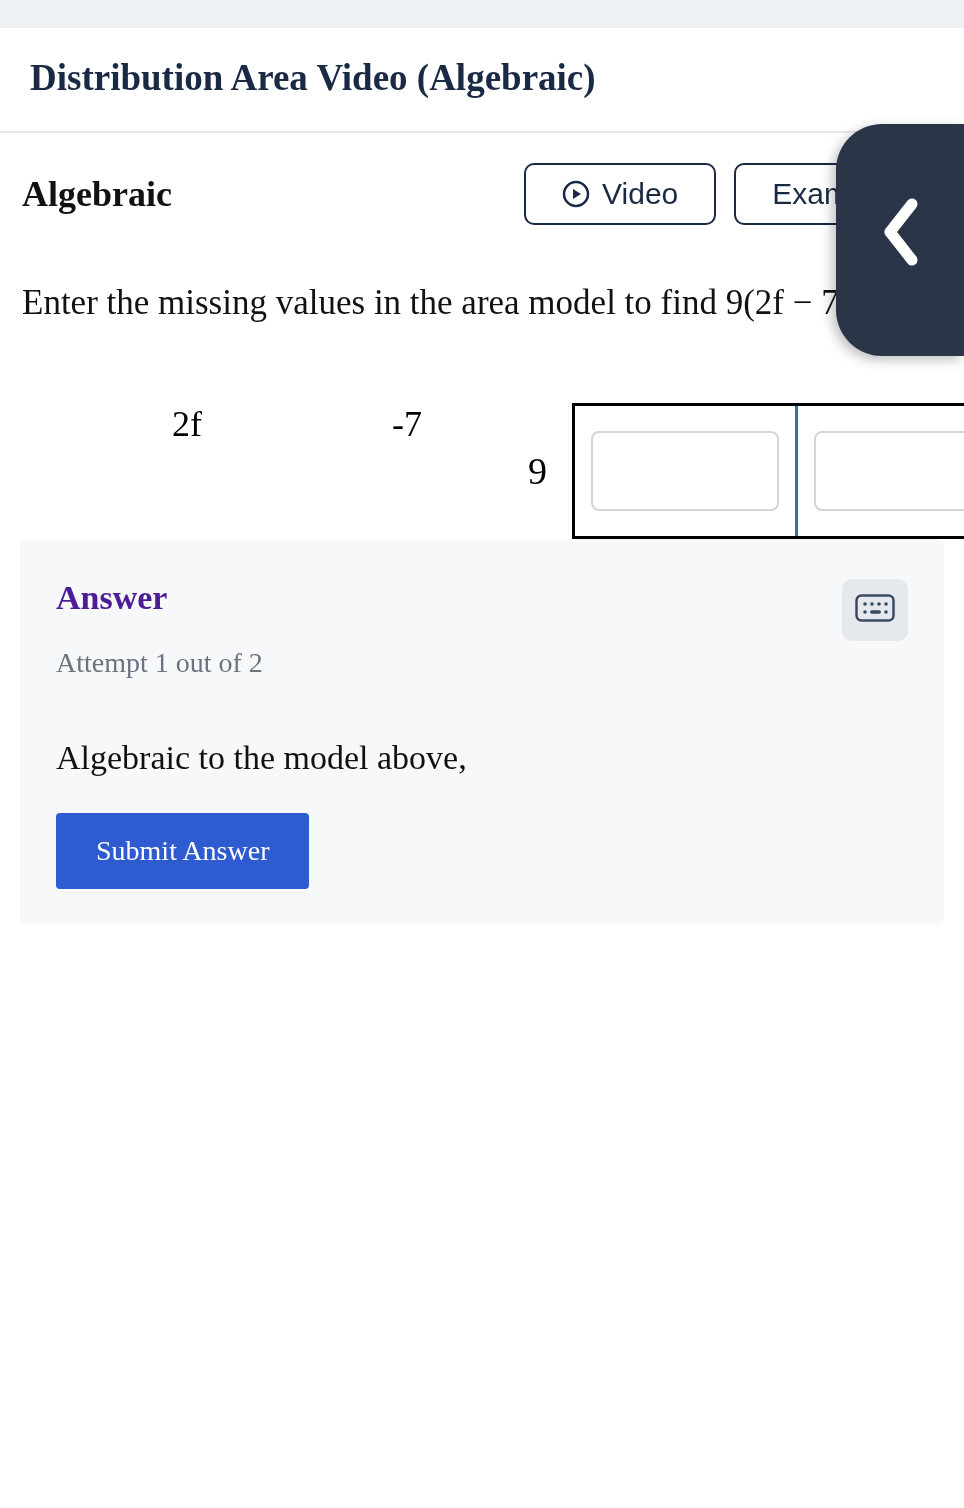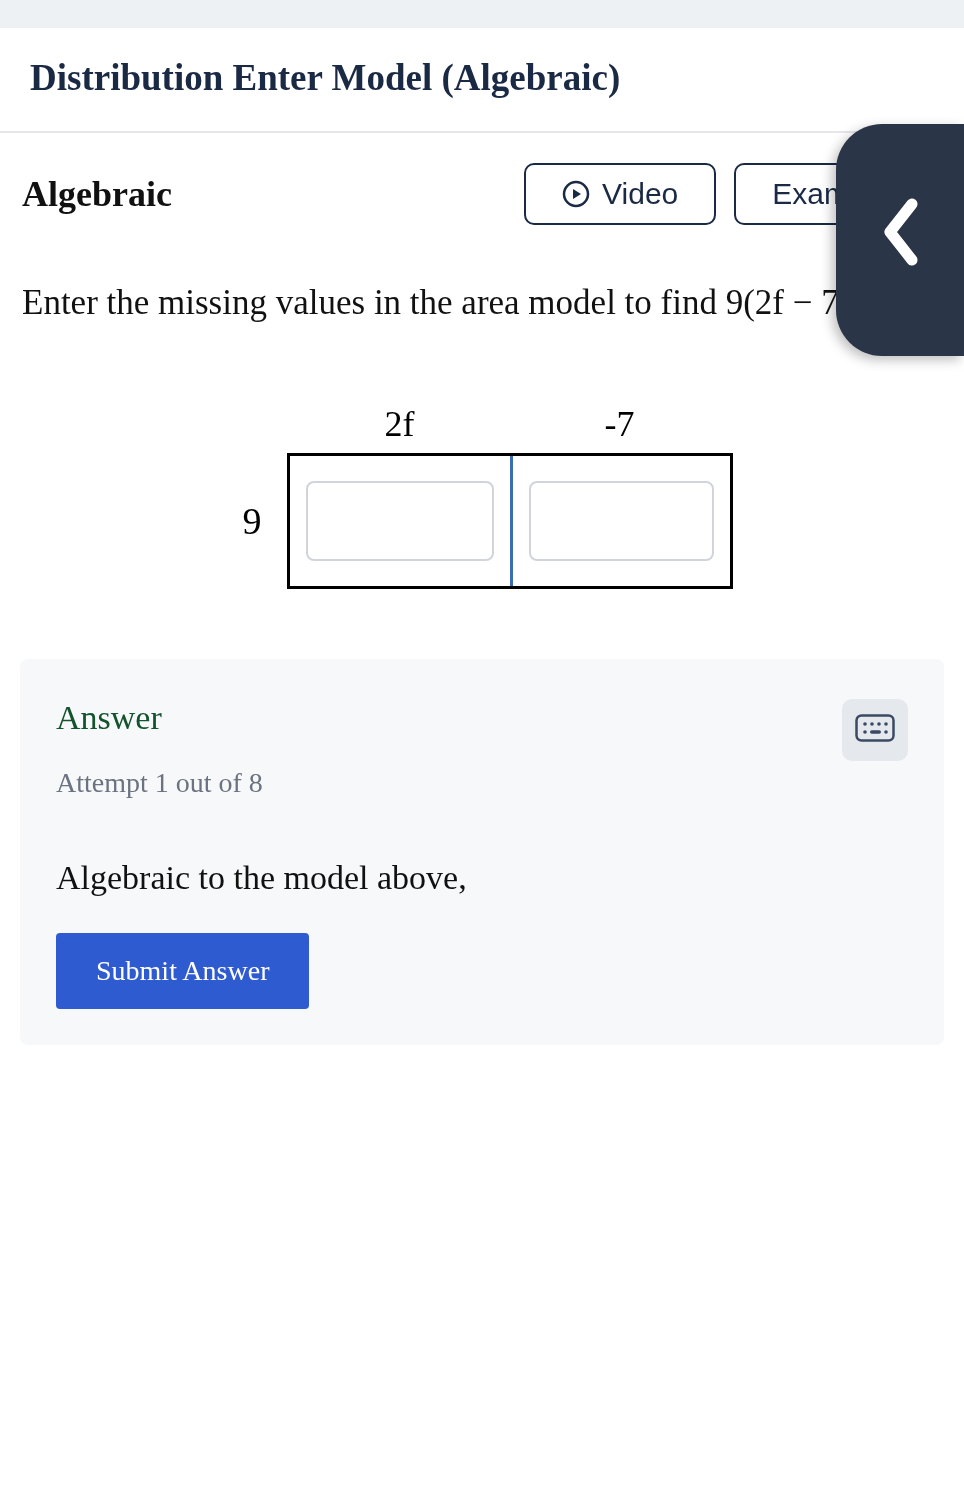--- a/index.html
+++ b/index.html
@@ -68,23 +68,21 @@
       color: #111;
       line-height: 1.7;
       font-family: Georgia, serif;
       margin-bottom: 70px;
     }
     .math-expr {
       font-family: 'Times New Roman', Georgia, serif;
     }
     .area-model {
       display: flex;
-      flex-direction: column;
-      align-items: center;
-      margin-bottom: 70px;
+      align-items: flex-start;
     }
     .model-header-row {
       display: flex;
       margin-left: 55px;
     }
     .model-header-cell {
       width: 220px;
       text-align: center;
       font-size: 36px;
       font-family: Georgia, serif;
@@ -133,22 +131,22 @@
       margin: 0 -2px;
     }
     .answer-header {
       display: flex;
       justify-content: space-between;
       align-items: flex-start;
       margin-bottom: 6px;
     }
     .answer-title {
       font-size: 34px;
-      font-weight: normal;
-      color: #14532d;
+      font-weight: bold;
+      color: #4c1d95;
       font-family: Georgia, serif;
     }
     .keyboard-btn {
       width: 66px;
       height: 62px;
       background: #e5e9ee;
       border-radius: 10px;
       border: none;
       display: flex;
       align-items: center;
@@ -214,21 +212,21 @@
       font-size: 70px;
       font-weight: bold;
     }
   </style>
 </head>
 <body>
 
 <div class="page-container">
 
   <div class="title-bar">
-    <h1>Distribution Enter Model (Algebraic)</h1>
+    <h1>Distribution Area Video (Algebraic)</h1>
   </div>
 
   <div class="content-area">
 
     <div class="question-row">
       <div class="question-label">Algebraic</div>
       <button class="btn-outline">
         <span class="play-icon">
           <svg width="28" height="28" viewBox="0 0 28 28">
             <circle cx="14" cy="14" r="12" fill="none" stroke="#1b2a44" stroke-width="2.5"></circle>
@@ -275,21 +273,21 @@
               <circle cx="17" cy="10" r="1.8" fill="#3a4a63"></circle>
               <circle cx="24" cy="10" r="1.8" fill="#3a4a63"></circle>
               <circle cx="31" cy="10" r="1.8" fill="#3a4a63"></circle>
               <circle cx="10" cy="18" r="1.8" fill="#3a4a63"></circle>
               <rect x="15" y="16.2" width="11" height="3.6" rx="1.8" fill="#3a4a63"></rect>
               <circle cx="31" cy="18" r="1.8" fill="#3a4a63"></circle>
             </svg>
           </span>
         </button>
       </div>
-      <div class="attempt-text">Attempt 1 out of 8</div>
+      <div class="attempt-text">Attempt 1 out of 2</div>
       <div class="according-text">Algebraic to the model above,</div>
       <button class="submit-btn">
         <span>Submit Answer</span>
       </button>
     </div>
 
   </div>
 
   <div class="side-tab">
     <span class="side-tab-chevron">

